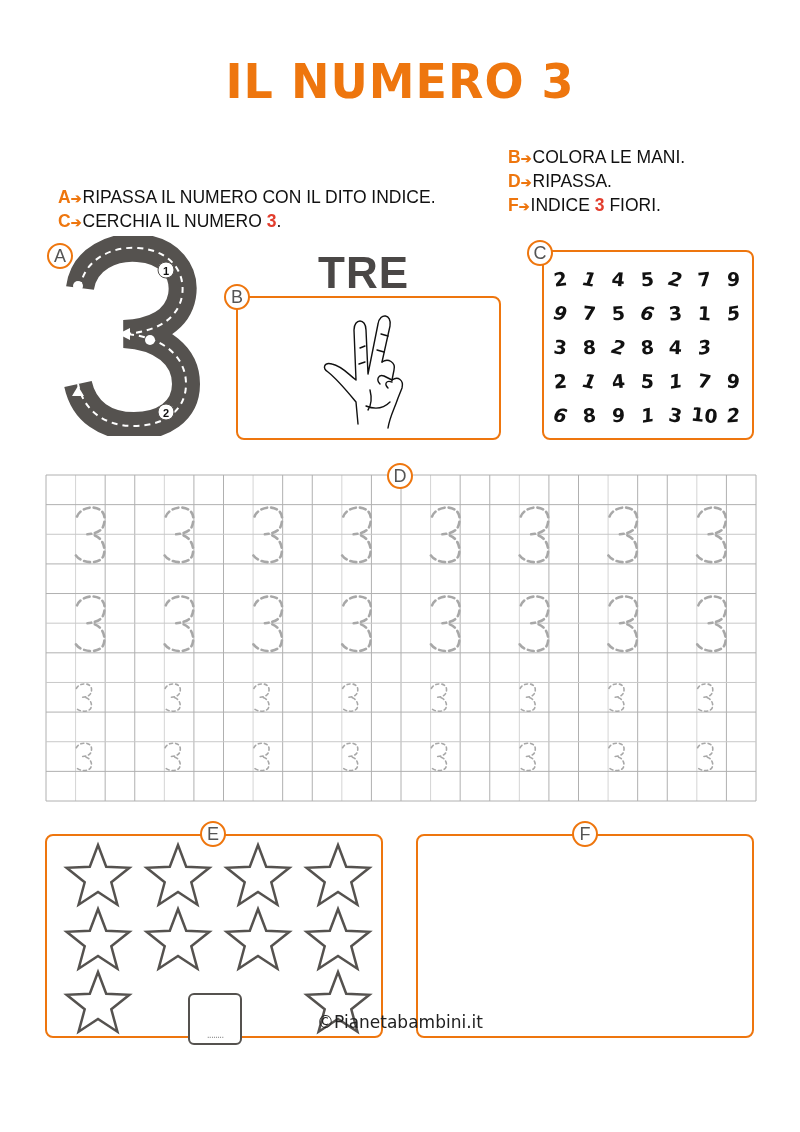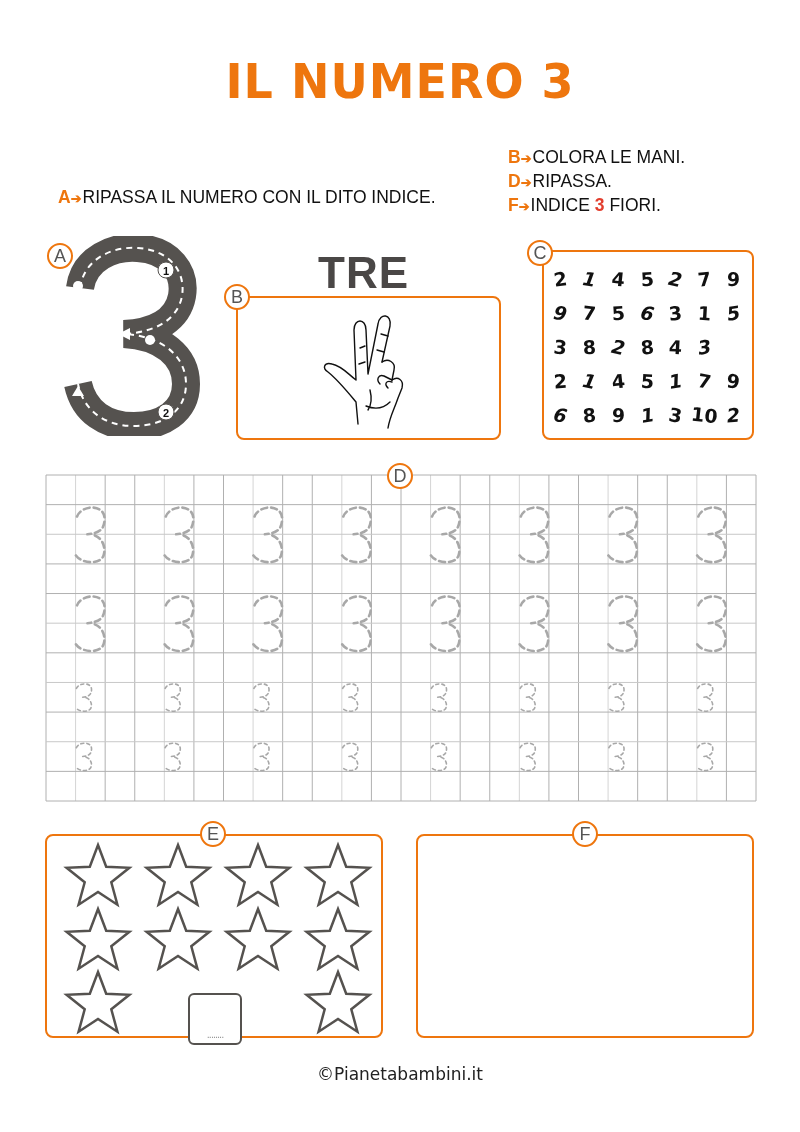--- a/index.html
+++ b/index.html
@@ -15,29 +15,30 @@
   .instr .arrow { color: #ee760e; font-size: 13px; font-weight: bold; margin-right: 1px; }
   .instr .red { color: #e23d2d; font-weight: bold; }
   .badge { width: 26px; height: 26px; border: 2.5px solid #ee760e; border-radius: 50%;
            background: #fff; box-sizing: border-box; display: flex; align-items: center;
            justify-content: center; font-family: "Liberation Sans", sans-serif;
            font-size: 18px; color: #555; z-index: 3; }
   .obox { border: 2.5px solid #ee760e; border-radius: 8px; box-sizing: border-box; background: #fff; }
   .tre { font-family: "Liberation Sans", sans-serif; font-weight: bold; font-size: 44px; color: #4a4746; letter-spacing: 1px; }
   .numgrid { display: grid; grid-template-columns: repeat(7, 1fr); row-gap: 4px; }
   .numgrid span { font-family: "DejaVu Sans", sans-serif; font-weight: bold; font-size: 19px; text-align: center; height: 30px; line-height: 30px; color: #111; }
-  .footer { left: 0; width: 800px; top: 1064px; text-align: center; font-size: 17px; color: #222; font-family: "DejaVu Sans", sans-serif; }
+  .footer { left: 0; width: 800px; top: 1012px; text-align: center; font-size: 17px; color: #222; font-family: "DejaVu Sans", sans-serif; }
 </style>
 </head>
 <body>
 
 <div class="abs title">IL NUMERO 3</div>
 
 <div class="abs instr" style="left:58px; top:146px;margin-top:40px;" id="instr-left">
     <div class="row"><span class="key">A</span><span class="arrow">➔</span><span>RIPASSA IL NUMERO CON IL DITO INDICE.</span></div>
+    <div class="row"><span class="key">C</span><span class="arrow">➔</span><span>CERCHIA IL NUMERO </span><span class="red">3</span><span>.</span></div>
   </div>
 <div class="abs instr" style="left:508px; top:146px;" id="instr-right">
     <div class="row"><span class="key">B</span><span class="arrow">➔</span><span>COLORA LE MANI.</span></div>
     <div class="row"><span class="key">D</span><span class="arrow">➔</span><span>RIPASSA.</span></div>
     <div class="row"><span class="key">F</span><span class="arrow">➔</span><span>INDICE </span><span class="red">3</span><span> FIORI.</span></div>
   </div>
 
 <div class="abs badge" style="left:47px; top:243px;">A</div>
 <svg class="abs" style="left:58px; top:236px;" width="150" height="200" viewBox="0 0 150 200">
   <g fill="none" stroke-linecap="butt">

